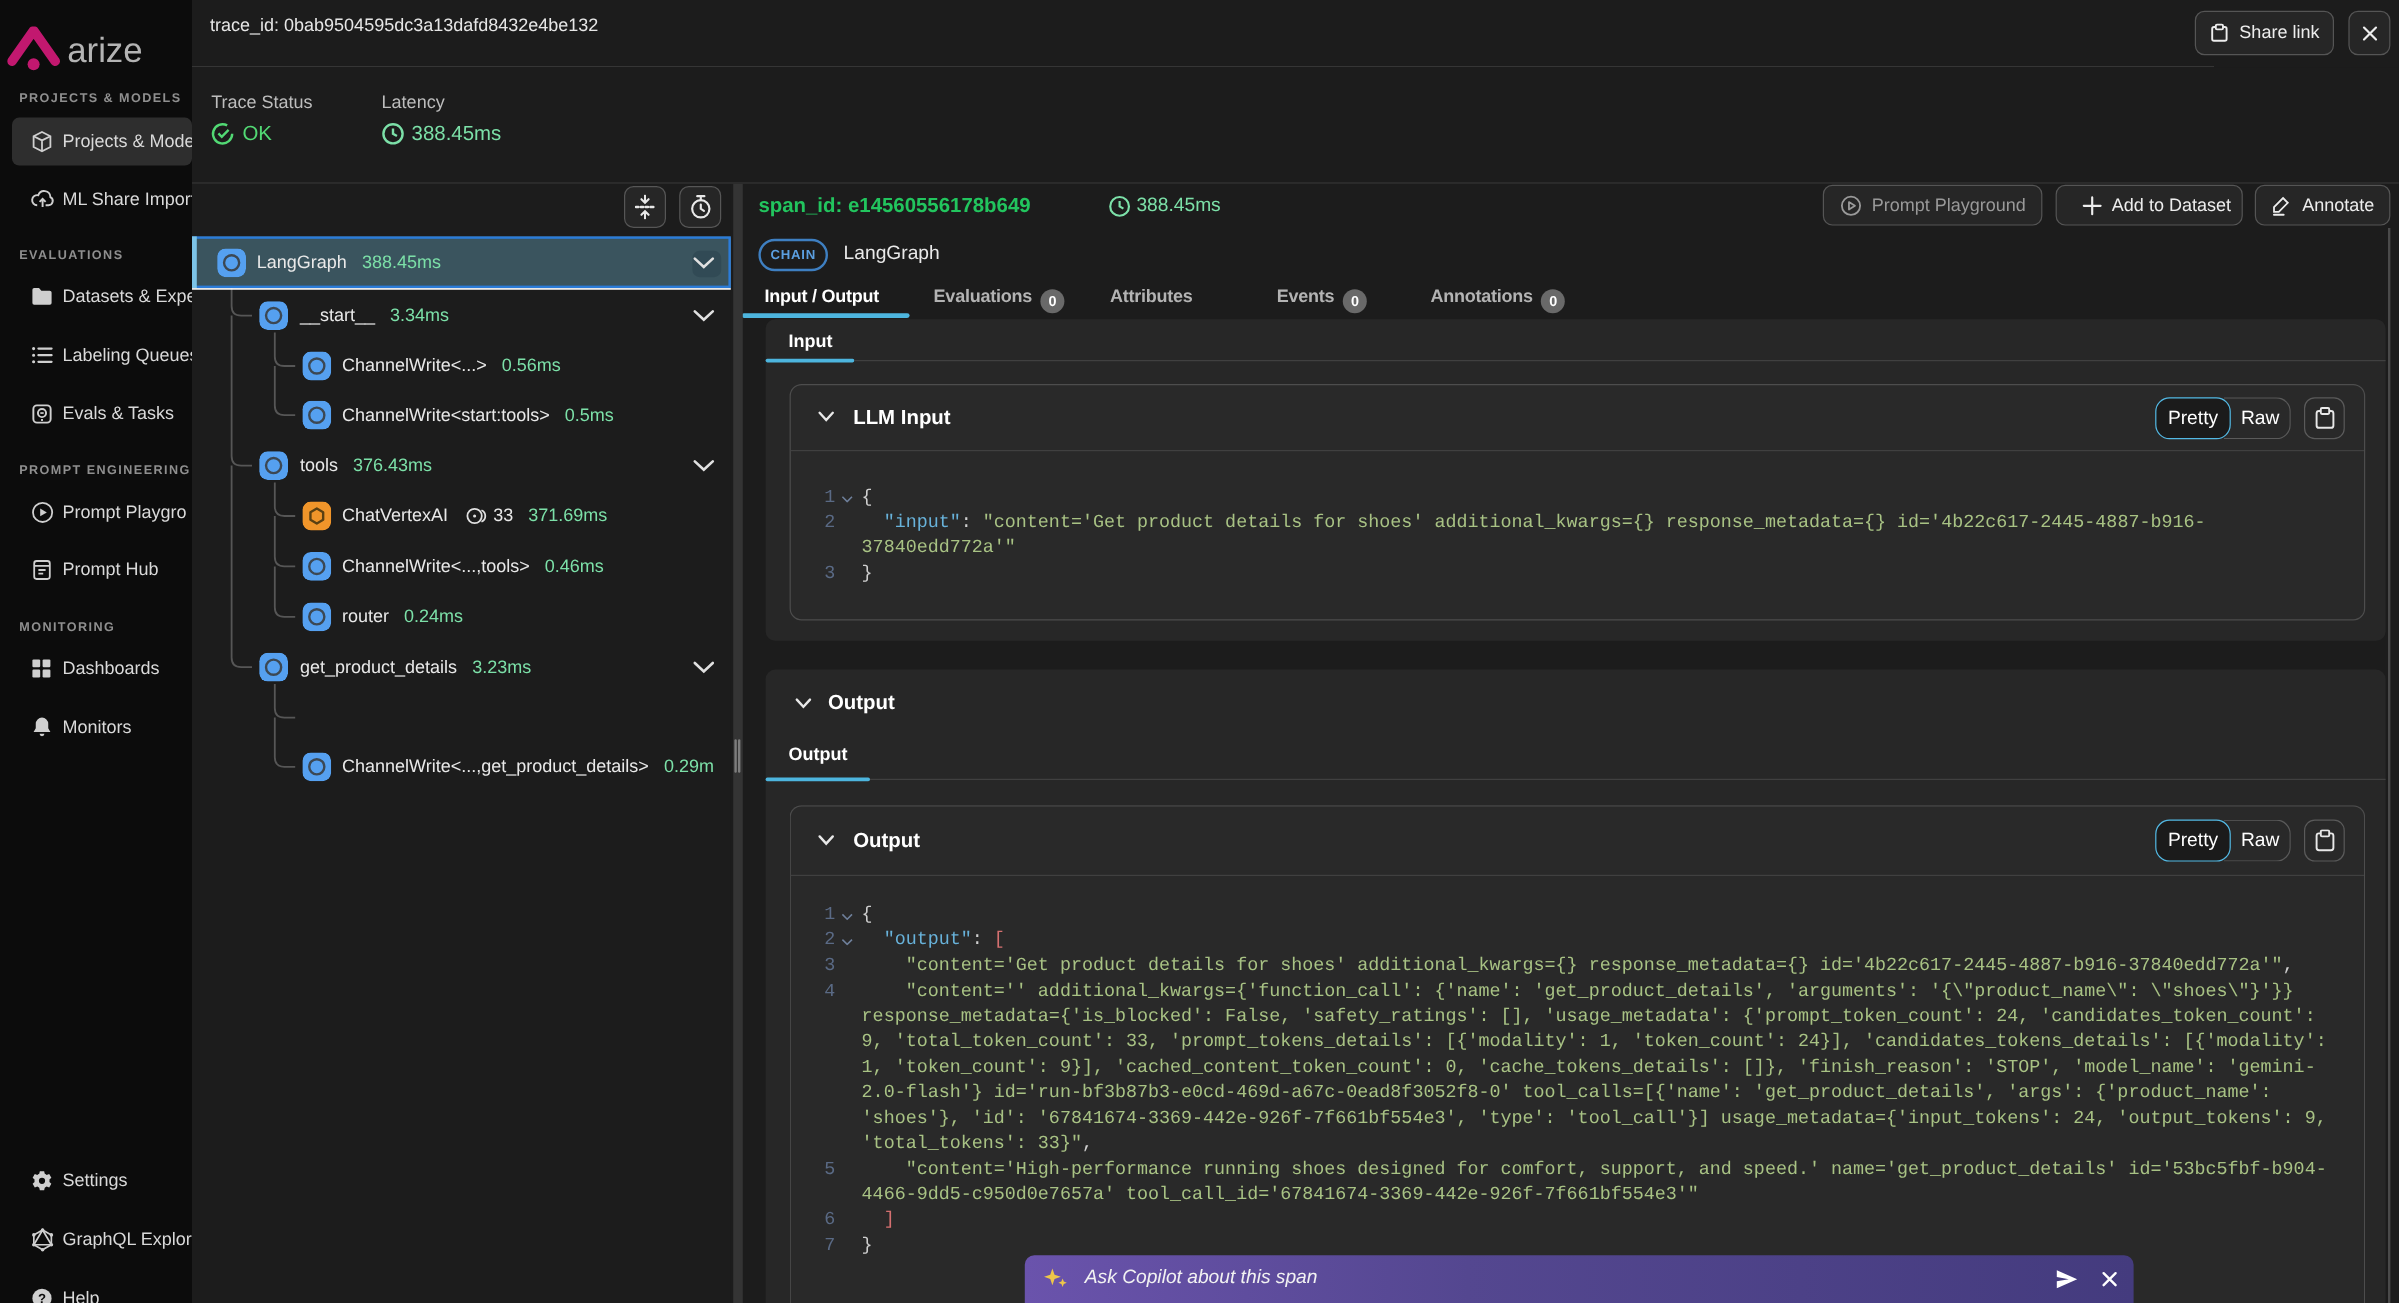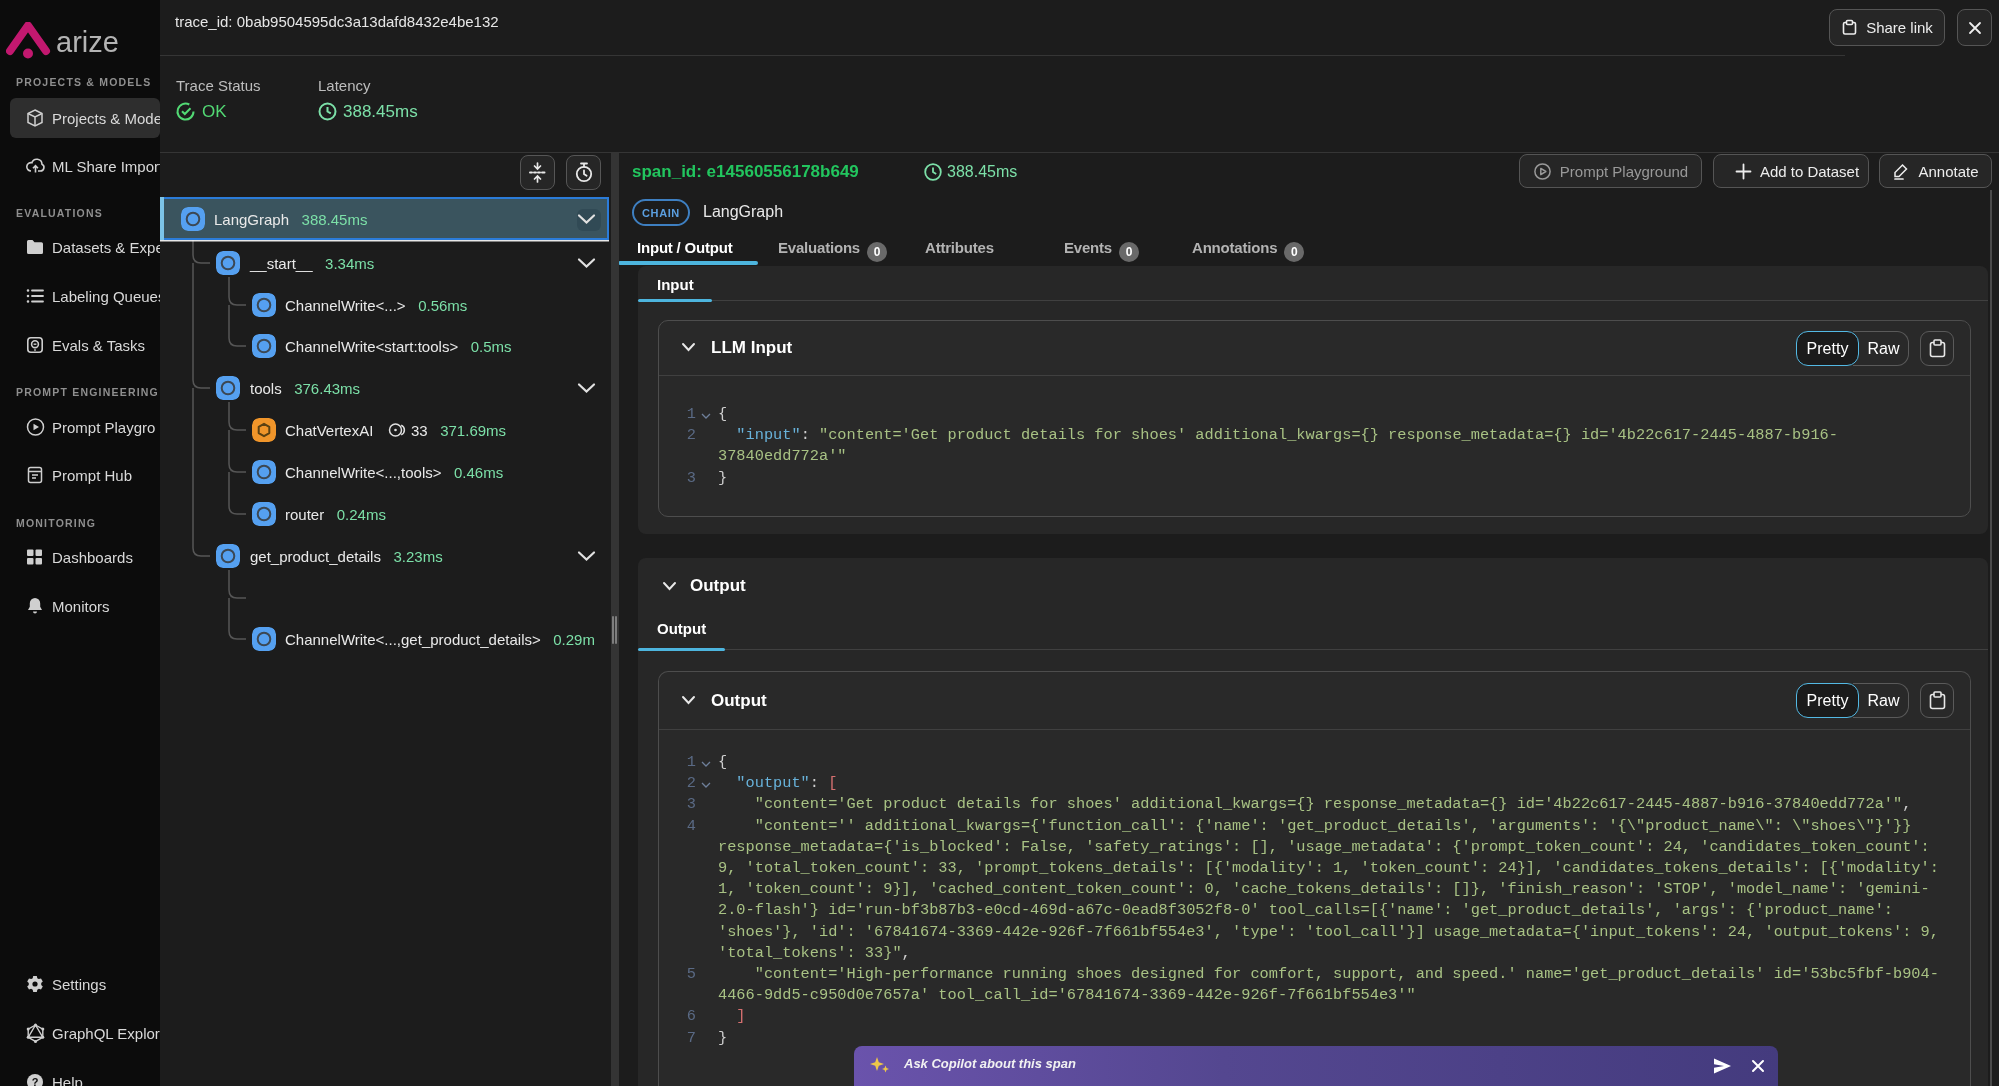--- a/index.html
+++ b/index.html
@@ -560,21 +560,21 @@
     </div>
   </div>
 </div>
 
 <div class="abs" style="left:854px; top:1046px; width:924px; height:40px; border-radius:8px 8px 0 0;
   background:linear-gradient(90deg, #6a53ac 0%, #544790 40%, #443b7e 100%); z-index:40;">
   <svg class="abs" style="left:14px; top:9px;" width="24" height="22" viewBox="0 0 24 22" fill="#edc64a">
     <path d="M9 2 L10.8 7.2 L16 9 L10.8 10.8 L9 16 L7.2 10.8 L2 9 L7.2 7.2 Z"></path>
     <path d="M17.5 10.5 L18.5 13 L21 14 L18.5 15 L17.5 17.5 L16.5 15 L14 14 L16.5 13 Z"></path>
   </svg>
-  <div class="abs" style="left:50px; top:10px; font-size:13px; font-style:italic; color:#f2f2f2;font-weight:bold;">Ask Copilot about this span</div>
+  <div class="abs" style="left:50px; top:10px; font-size:16px; font-style:italic; color:#f2f2f2;">Ask Copilot about this span</div>
   <svg class="abs" style="left:859px; top:12px;" width="19" height="16" viewBox="0 0 19 16" fill="#fff">
       <path d="M1 0.5 L18 8 L1 15.5 L1 9.8 L11 8 L1 6.2 Z"></path>
     </svg>
   <svg class="abs" style="left:896px; top:12px;" width="16" height="16" viewBox="0 0 16 16" stroke="#fff" stroke-width="2" stroke-linecap="round">
       <path d="M3 3 L13 13 M13 3 L3 13"></path>
     </svg>
 </div>
 
 <div class="abs" style="left:1990px; top:190px; width:2px; height:896px; background:#4a4a4a; z-index:25;"></div>
 

